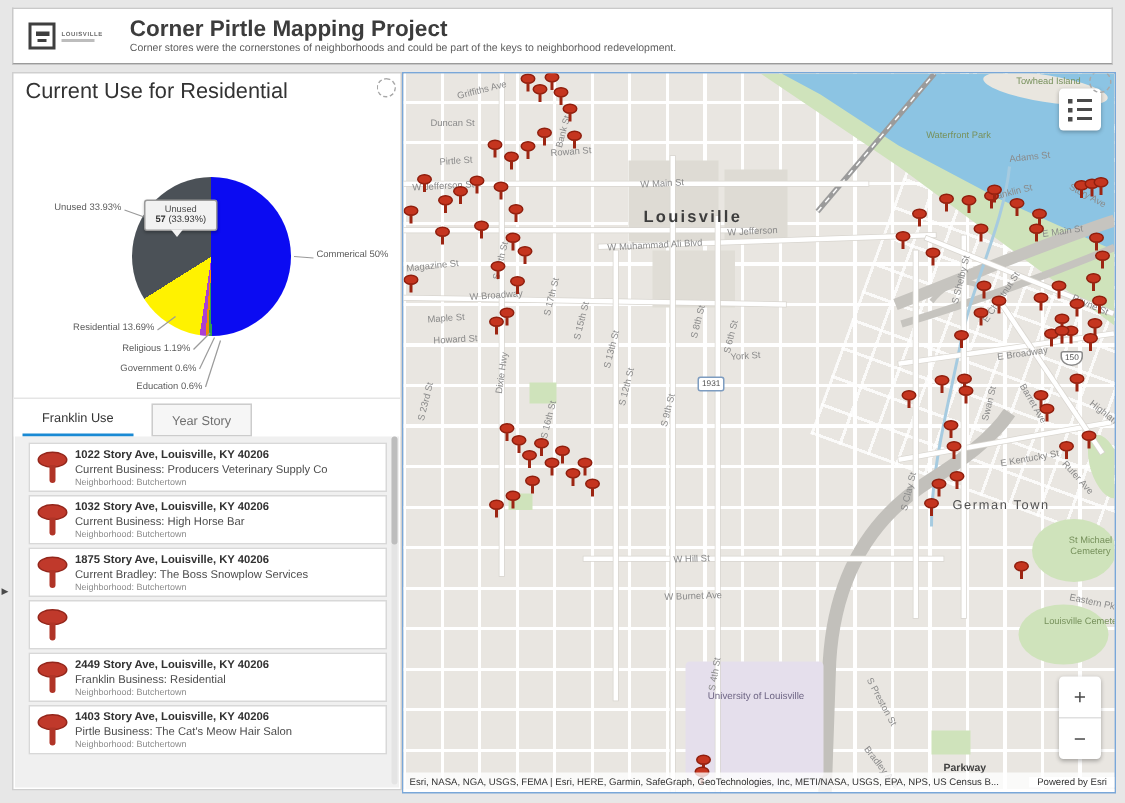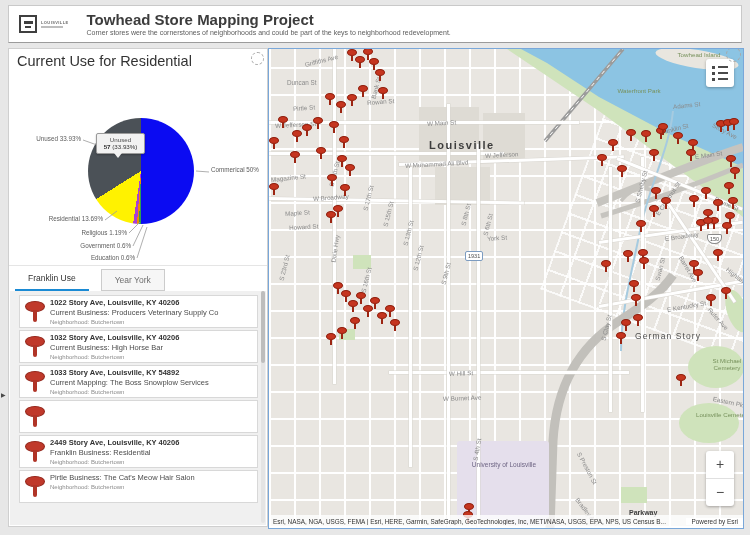--- a/index.html
+++ b/index.html
@@ -91,21 +91,21 @@
     <div class="logo-sq">
         <i></i>
         <i class="b"></i>
       </div>
     <div class="logo-txt">
       <span>LOUISVILLE</span>
         <i></i>
     </div>
   </div>
   <div class="hdr-text">
-    <h1>Towhead Store Mapping Project</h1>
+    <h1>Corner Pirtle Mapping Project</h1>
     <p>Corner stores were the cornerstones of neighborhoods and could be part of the keys to neighborhood redevelopment.</p>
   </div>
 </header>
 
 <div class="toggle">▶</div>
 
 <aside class="panel">
   <h2>Current Use for Residential</h2>
   <div class="spinner chart-spinner"></div>
 
@@ -132,21 +132,21 @@
     </div>
 
   <div class="tooltip">
     <div class="tt1">Unused</div>
     <div class="tt2"><b>57</b> <span>(33.93%)</span></div>
     <div class="tt-arrow"></div>
   </div>
 
   <div class="tabs" id="tabs">
       <div class="tab active">Franklin Use</div>
-      <div class="tab inactive">Year York</div>
+      <div class="tab inactive">Year Story</div>
     </div>
   <div class="list" id="list">
       <div class="item">
         <div class="lpin">
           <div class="lhead"></div>
           <div class="lstem"></div>
         </div>
         <div class="itxt">
           <div class="addr">1022 Story Ave, Louisville, KY 40206</div>
           <div class="biz">Current Business: Producers Veterinary Supply Co</div>
@@ -163,22 +163,22 @@
           <div class="biz">Current Business: High Horse Bar</div>
           <div class="nbh">Neighborhood: Butchertown</div>
         </div>
       </div>
       <div class="item">
         <div class="lpin">
           <div class="lhead"></div>
           <div class="lstem"></div>
         </div>
         <div class="itxt">
-          <div class="addr">1033 Story Ave, Louisville, KY 54892</div>
-          <div class="biz">Current Mapping: The Boss Snowplow Services</div>
+          <div class="addr">1875 Story Ave, Louisville, KY 40206</div>
+          <div class="biz">Current Bradley: The Boss Snowplow Services</div>
           <div class="nbh">Neighborhood: Butchertown</div>
         </div>
       </div>
       <div class="item">
         <div class="lpin">
           <div class="lhead"></div>
           <div class="lstem"></div>
         </div>
       </div>
       <div class="item">
@@ -191,20 +191,21 @@
           <div class="biz">Franklin Business: Residential</div>
           <div class="nbh">Neighborhood: Butchertown</div>
         </div>
       </div>
       <div class="item">
         <div class="lpin">
           <div class="lhead"></div>
           <div class="lstem"></div>
         </div>
         <div class="itxt">
+          <div class="addr">1403 Story Ave, Louisville, KY 40206</div>
           <div class="biz">Pirtle Business: The Cat's Meow Hair Salon</div>
           <div class="nbh">Neighborhood: Butchertown</div>
         </div>
       </div>
     </div>
   <div class="sb">
       <div class="sb-thumb"></div>
     </div>
 </aside>
 
@@ -291,21 +292,21 @@
       <div class="ml ml-street" style="left: 446px; top: 146px; transform: rotate(24deg);">Payne St</div>
       <div class="ml ml-street" style="left: 388px; top: 162px; transform: rotate(-56deg);">E Chestnut St</div>
       <div class="ml ml-street" style="left: 368px; top: 150px; transform: rotate(-76deg);">S Shelby St</div>
       <div class="ml ml-street" style="left: 334px; top: 288px; transform: rotate(-76deg);">S Clay St</div>
       <div class="ml ml-street" style="left: 388px; top: 228px; transform: rotate(-76deg);">Swan St</div>
       <div class="ml ml-street" style="left: 396px; top: 186px; transform: rotate(-8deg);">E Broadway</div>
       <div class="ml ml-street" style="left: 398px; top: 257px; transform: rotate(-10deg);">E Kentucky St</div>
       <div class="ml ml-street" style="left: 412px; top: 204px; transform: rotate(60deg);">Barret Ave</div>
       <div class="ml ml-street" style="left: 440px; top: 256px; transform: rotate(48deg);">Rufer Ave</div>
       <div class="ml ml-street" style="left: 458px; top: 216px; transform: rotate(38deg);">Highland</div>
-      <div class="ml ml-place" style="left: 366px; top: 282px;">German Story</div>
+      <div class="ml ml-place" style="left: 366px; top: 282px;">German Town</div>
       <div class="ml ml-park" style="left: 432px; top: 308px; width: 52px;">St Michael Cemetery</div>
       <div class="ml ml-park" style="left: 426px; top: 362px; width: 56px;">Louisville Cemetery</div>
       <div class="ml ml-street" style="left: 444px; top: 346px; transform: rotate(12deg);">Eastern Pkwy</div>
       <div class="ml ml-campus" style="left: 202px; top: 412px; width: 66px;">University of Louisville</div>
       <div class="ml ml-street" style="left: 310px; top: 400px; transform: rotate(62deg);">S Preston St</div>
       <div class="ml ml-street" style="left: 308px; top: 446px; transform: rotate(52deg);">Bradley Ave</div>
       <div class="ml ml-place2" style="left: 360px; top: 460px;">Parkway</div>
     </div>
   <div id="shields">
       <div class="shield rect" style="left: 196px; top: 202px;">1931</div>

